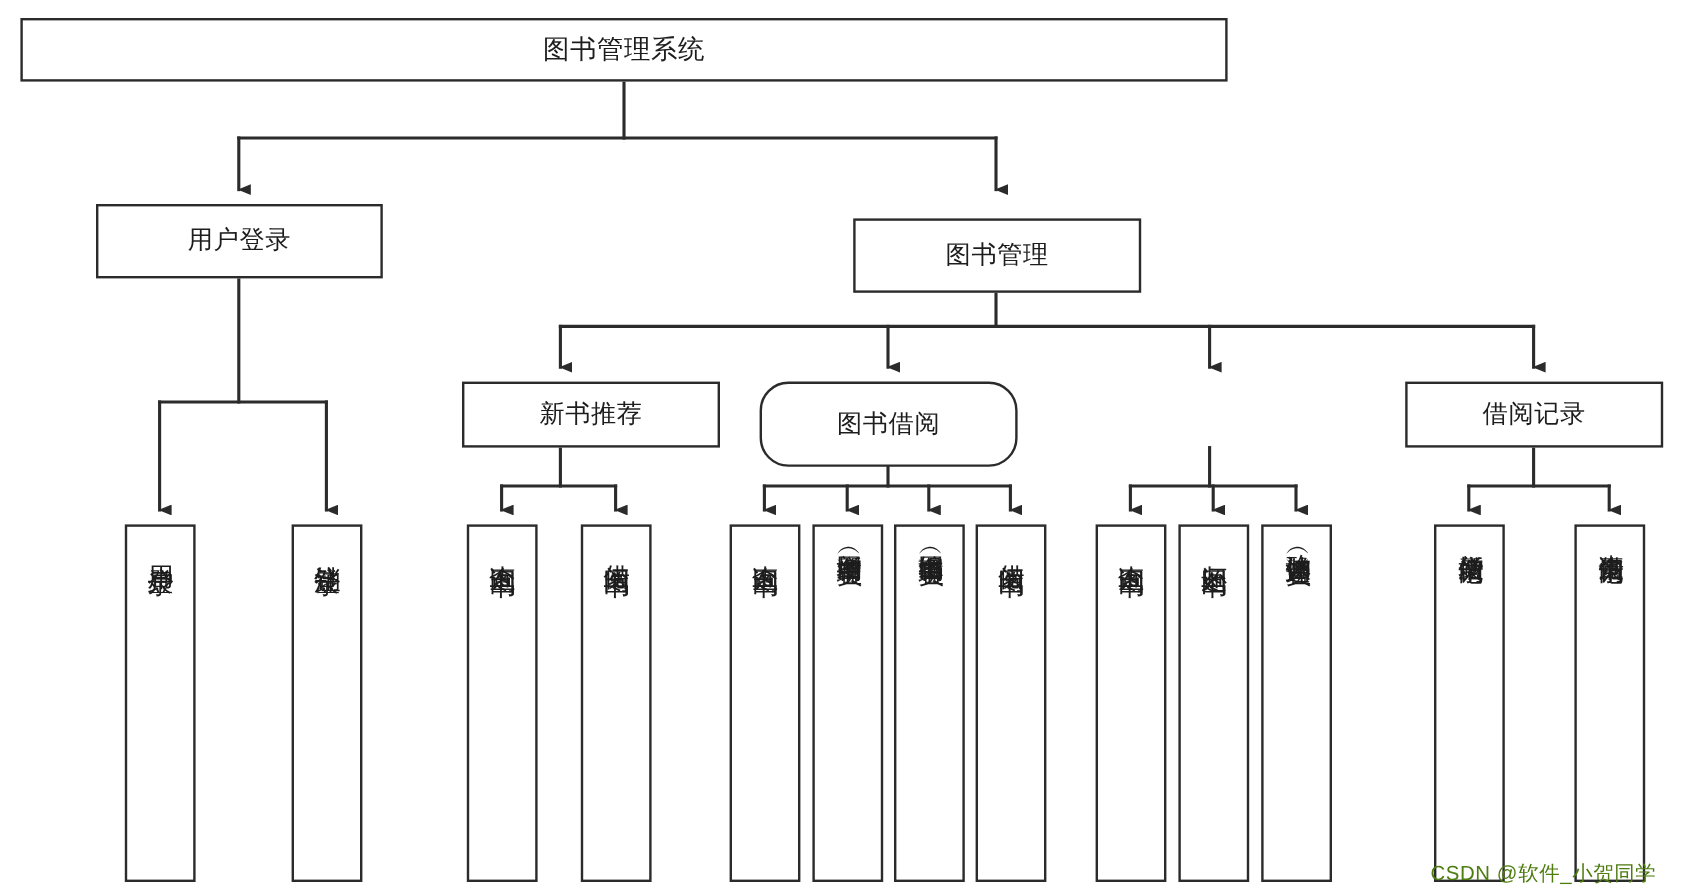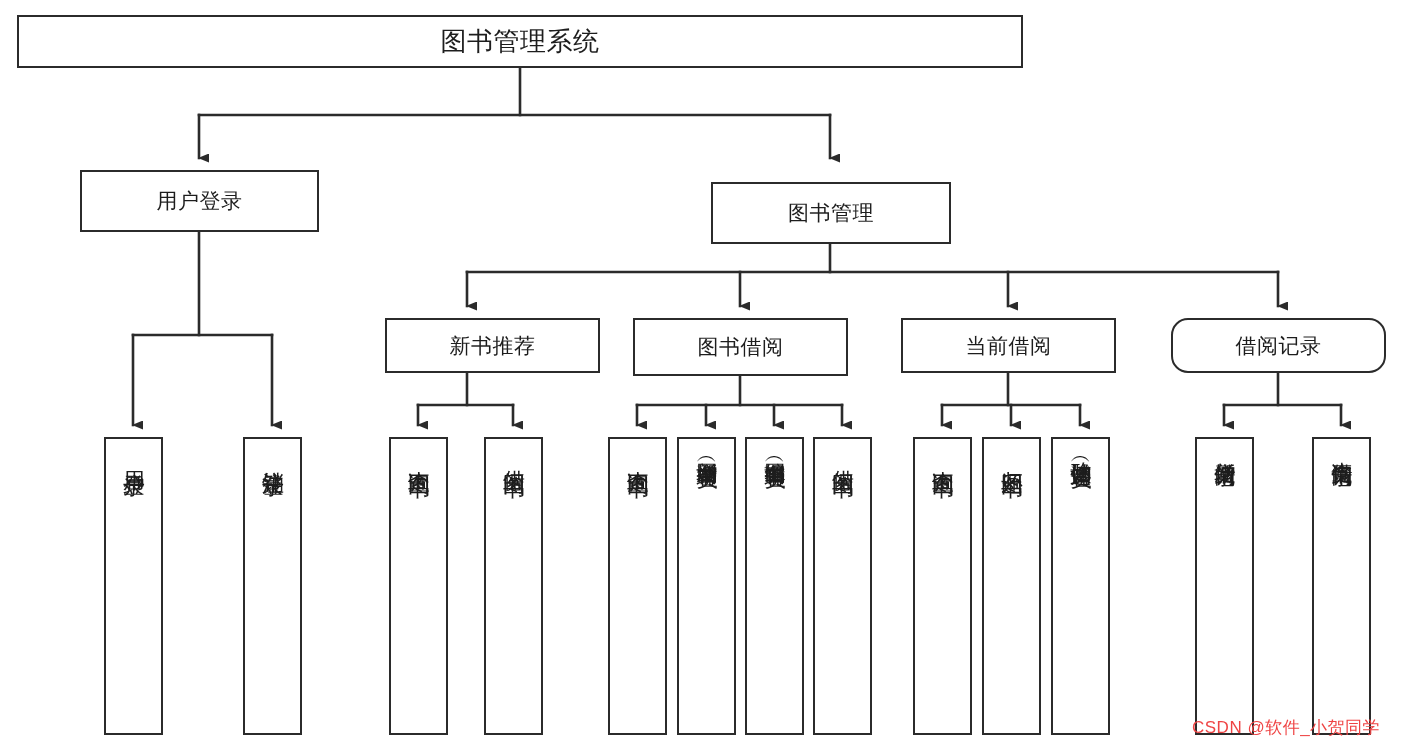--- a/index.html
+++ b/index.html
@@ -42,21 +42,21 @@
     text-align: center;
     letter-spacing: 0.5px;
   }
   
   .node.h .node-label {
     font-size: 21px;
     line-height: 1.1;
     white-space: nowrap;
   }
   .node.root .node-label {
-    font-size: 26px;
+    font-size: 22px;
   }
   
   .node.v {
     align-items: flex-start;
     justify-content: center;
     padding-top: 14px;
   }
   .node.v .node-label {
     writing-mode: vertical-rl;
     text-orientation: upright;
@@ -68,21 +68,21 @@
   .node.v.tall {
     padding-top: 6px;
   }
   .node.v.tall .node-label {
     font-size: 21px;
     line-height: 1.18;
     letter-spacing: 1px;
   }
   .watermark {
     position: absolute;
-    color: #ef4444;
+    color: #4d7c0f;
     font-size: 17px;
     letter-spacing: 0.5px;
     z-index: 3;
     white-space: nowrap;
     user-select: none;
   }
 </style>
 </head>
 <body>
 
@@ -147,29 +147,26 @@
   </div>
 
   <div class="node h" style="left:711px; top:170px; width:240px; height:62px;margin-top:12px;">
     <span class="node-label">图书管理</span>
   </div>
 
   <div class="node h" style="left:360px; top:318px; width:215px; height:55px;margin-left:25px;">
     <span class="node-label">新书推荐</span>
   </div>
 
-  <div class="node h" style="left:633px; top:318px; width:215px; height:58px;">
+  <div class="node h" style="left:633px; top:318px; width:215px; height:71px;border-radius:24px;">
     <span class="node-label">图书借阅</span>
   </div>
 
-  <div class="node h" style="left:901px; top:318px; width:215px; height:55px;">
-    <span class="node-label">当前借阅</span>
-  </div>
-
-  <div class="node h" style="left:1171px; top:318px; width:215px; height:55px;border-radius:17px;">
+
+  <div class="node h" style="left:1171px; top:318px; width:215px; height:55px;">
     <span class="node-label">借阅记录</span>
   </div>
 
   <div class="node v" style="left:104px; top:437px; width:59px; height:298px;">
     <span class="node-label">用户登录</span>
   </div>
 
   <div class="node v" style="left:243px; top:437px; width:59px; height:298px;">
     <span class="node-label">注销登录</span>
   </div>

